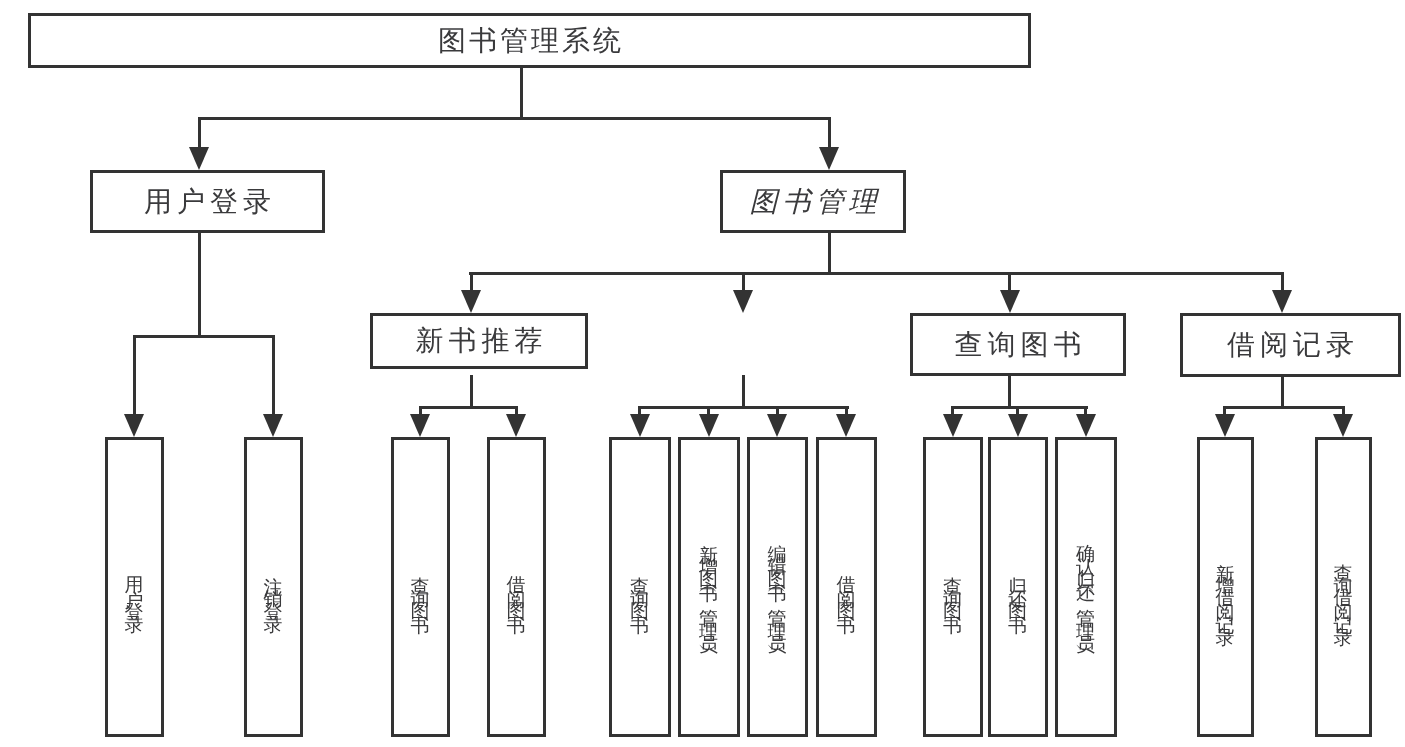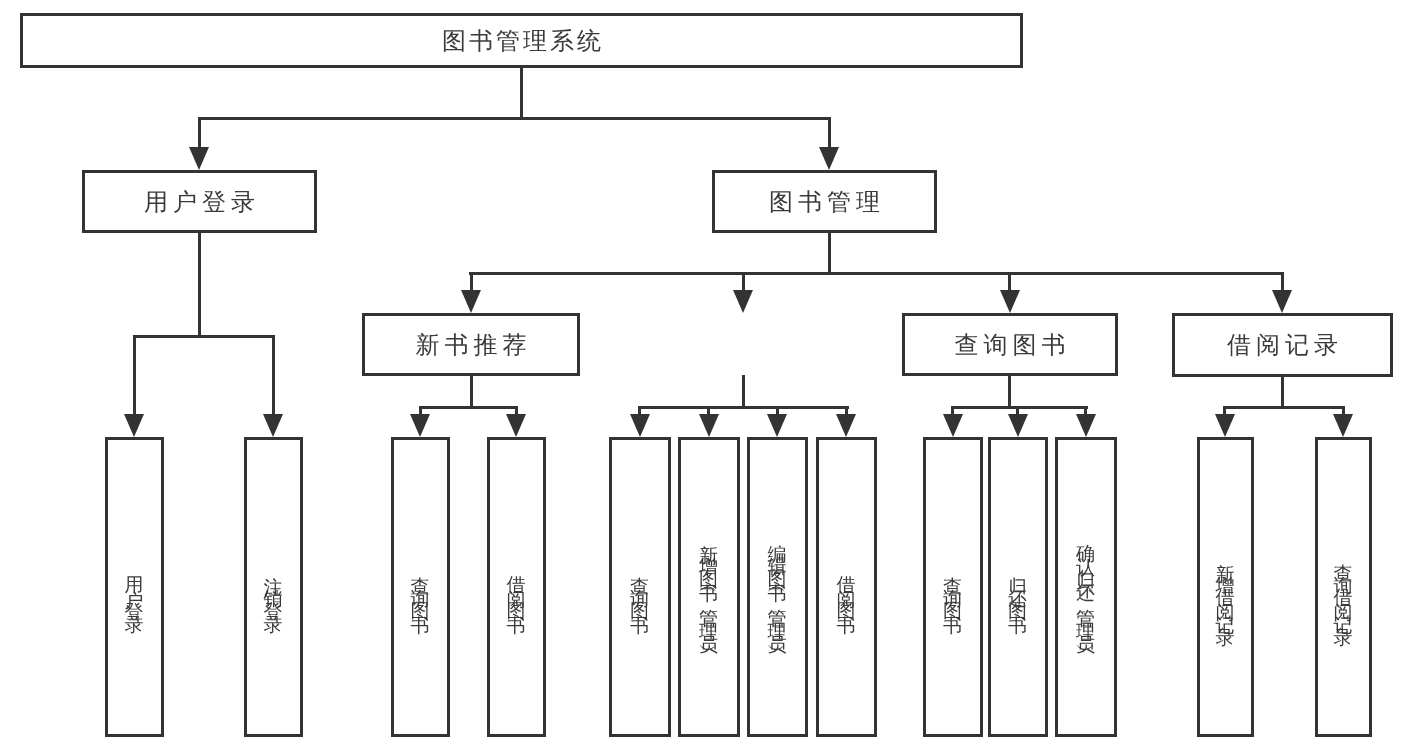--- a/index.html
+++ b/index.html
@@ -16,24 +16,25 @@
     font-family:"Liberation Sans","DejaVu Sans",sans-serif;
     overflow:hidden;
   }
   .node{
     position:absolute;
     box-sizing:border-box;
     border:3px solid var(--line);
     background:#fff;
     display:flex;align-items:center;justify-content:center;
     color:var(--text);
-    font-size:24px;
+    font-size:28px;
     letter-spacing:5px;
     text-indent:5px; 
     white-space:nowrap;
+    margin-left:8px;
   }
   .node.root{letter-spacing:3px;text-indent:3px;}
   .leaf{
     position:absolute;
     box-sizing:border-box;
     border:3px solid var(--line);
     background:#fff;
     display:flex;align-items:center;justify-content:center;
     top:437px;height:300px;
   }
@@ -62,23 +63,23 @@
   }
 </style>
 </head>
 <body>
 
 <div id="diagram">
 
   <div class="node root" style="left:20px;top:13px;width:1003px;height:55px;">图书管理系统</div>
 
   <div class="node" style="left:82px;top:170px;width:235px;height:63px;">用户登录</div>
-  <div class="node" style="left:712px;top:170px;width:225px;height:63px;">图书管理</div>
+  <div class="node" style="left:712px;top:170px;width:186px;height:63px;font-style:italic;">图书管理</div>
 
-  <div class="node" style="left:362px;top:313px;width:218px;height:63px;">新书推荐</div>
+  <div class="node" style="left:362px;top:313px;width:218px;height:56px;">新书推荐</div>
   <div class="node" style="left:902px;top:313px;width:216px;height:63px;">查询图书</div>
   <div class="node" style="left:1172px;top:313px;width:221px;height:64px;">借阅记录</div>
 
   <div class="leaf" style="left:105px;width:59px;">
     <span class="vtext">用户登录</span>
   </div>
   <div class="leaf" style="left:244px;width:59px;">
     <span class="vtext">注销登录</span>
   </div>
   <div class="leaf" style="left:391px;width:59px;">

